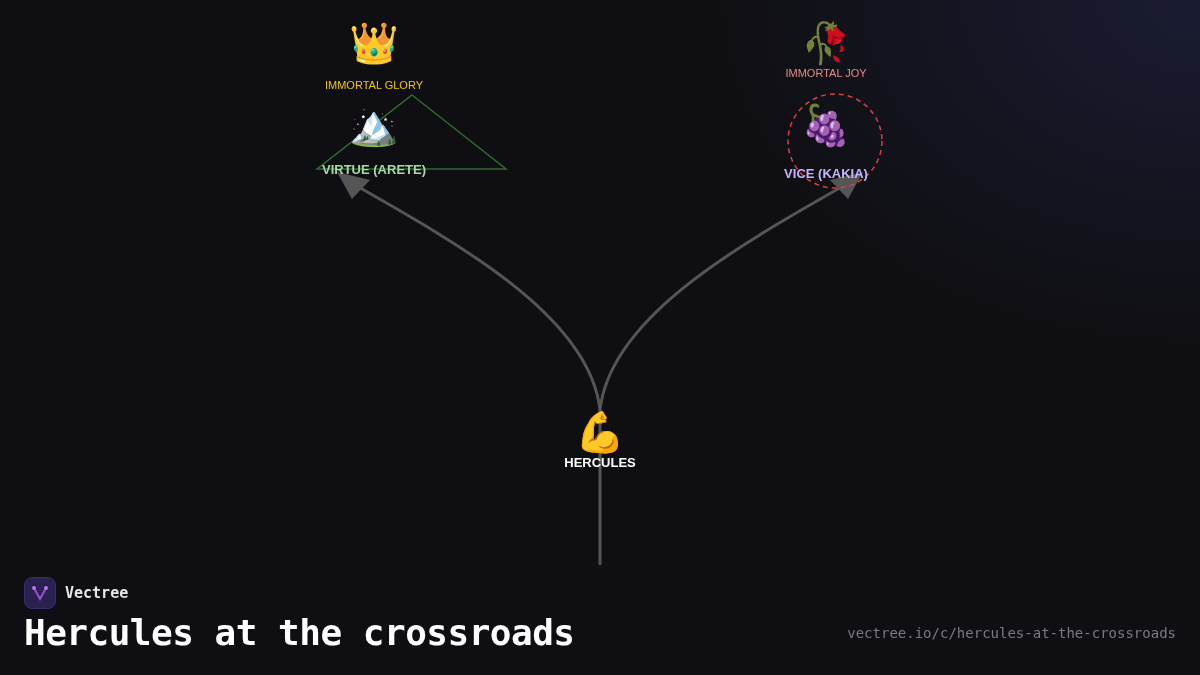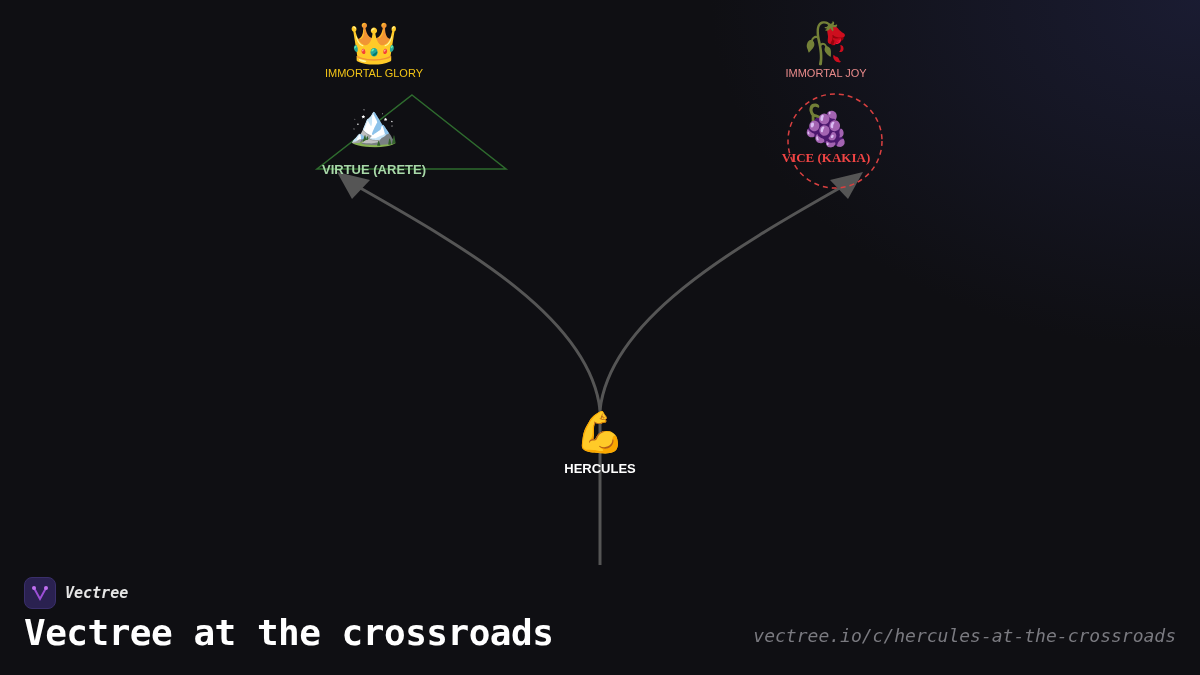--- a/index.html
+++ b/index.html
@@ -11,25 +11,25 @@
   .bg-glow {
     position:absolute; inset:0;
     background: radial-gradient(ellipse 700px 500px at 1200px 0px, rgba(30,32,60,0.75), rgba(15,15,19,0) 70%);
   }
   svg.edges { position:absolute; left:0; top:0; }
   .node { position:absolute; text-align:center; transform:translateX(-50%); }
   .emoji { font-size:40px; line-height:46px; display:block; }
   .label { display:block; white-space:nowrap; }
   .lbl-bold { font-weight:bold; font-size:13px; }
   .lbl-small { font-size:11px; }
-  .brand { position:absolute; left:24px; top:577px; display:flex; align-items:center; gap:9px;font-style:italic; }
+  .brand { position:absolute; left:24px; top:577px; display:flex; align-items:center; gap:9px; }
   .logo { width:32px; height:32px; border-radius:8px; background:#2a2150; border:1px solid #3a2f6b; display:flex; align-items:center; justify-content:center; box-sizing:border-box; }
   .brand-name { font-family:"DejaVu Sans Mono", monospace; font-weight:bold; font-size:15px; color:#e6e6e6; }
   .title { position:absolute; left:24px; top:612px; font-family:"DejaVu Sans Mono", monospace; font-weight:bold; font-size:36px; color:#ffffff; letter-spacing:-0.5px; white-space:nowrap; }
-  .url { position:absolute; right:24px; top:625px; font-family:"DejaVu Sans Mono", monospace; font-size:18px; color:#7a7a80; white-space:nowrap;font-style:italic; }
+  .url { position:absolute; right:24px; top:625px; font-family:"DejaVu Sans Mono", monospace; font-size:14px; color:#7a7a80; white-space:nowrap; }
 </style>
 </head>
 <body>
 
 <div class="bg-glow"></div>
 
 <svg class="edges" width="1200" height="675">
 
   <line x1="600" y1="565" x2="600" y2="410" stroke="#555" stroke-width="3"></line>
 
@@ -39,47 +39,47 @@
   <path d="M600,410 C610,320 730,250 845,185" fill="none" stroke="#555" stroke-width="3"></path>
   <polygon points="863,172 830,180 848,199" fill="#555"></polygon>
 
   <polygon points="412,95 506,169 317,169" fill="none" stroke="#2e6b2e" stroke-width="1.5"></polygon>
 
   <circle cx="835" cy="141" r="47" fill="none" stroke="#d94040" stroke-width="1.5" stroke-dasharray="5,4"></circle>
 </svg>
 
 <div class="node" style="left:374px; top:20px;">
   <span class="emoji">👑</span>
-  <span class="label lbl-small" style="color:#f2c417; margin-top:1px;">IMMORTAL GLORY</span>
+  <span class="label lbl-small" style="color:#f2c417; margin-top:13px;">IMMORTAL GLORY</span>
 </div>
 
 <div class="node" style="left:374px; top:102px;">
   <span class="emoji">🏔️</span>
   <span class="label lbl-bold" style="color:#a8d8a8; margin-top:14px;">VIRTUE (ARETE)</span>
 </div>
 
 <div class="node" style="left:826px; top:20px;">
   <span class="emoji">🥀</span>
   <span class="label lbl-small" style="color:#e88a8a; margin-top:1px;">IMMORTAL JOY</span>
 </div>
 
 <div class="node" style="left:826px; top:102px;">
   <span class="emoji">🍇</span>
-  <span class="label lbl-bold" style="color:#ef4444; margin-top:2px;font-family:Liberation Serif, serif;">VICE (KAKIA)</span>
+  <span class="label lbl-bold" style="color:#c4b5fd; margin-top:18px;">VICE (KAKIA)</span>
 </div>
 
 <div class="node" style="left:600px; top:409px;">
   <span class="emoji">💪</span>
-  <span class="label lbl-bold" style="color:#ffffff; margin-top:6px;">HERCULES</span>
+  <span class="label lbl-bold" style="color:#ffffff; margin-top:0;">HERCULES</span>
 </div>
 
 <div class="brand">
   <div class="logo">
     <svg width="18" height="18" viewBox="0 0 18 18">
       <path d="M3,4 L9,15 L15,4" fill="none" stroke="#9b4fd6" stroke-width="2"></path>
       <circle cx="3" cy="4" r="2" fill="#c070f0"></circle>
       <circle cx="15" cy="4" r="2" fill="#c070f0"></circle>
     </svg>
   </div>
   <span class="brand-name">Vectree</span>
 </div>
-<div class="title">Vectree at the crossroads</div>
+<div class="title">Hercules at the crossroads</div>
 <div class="url">vectree.io/c/hercules-at-the-crossroads</div>
 
 </body></html>

